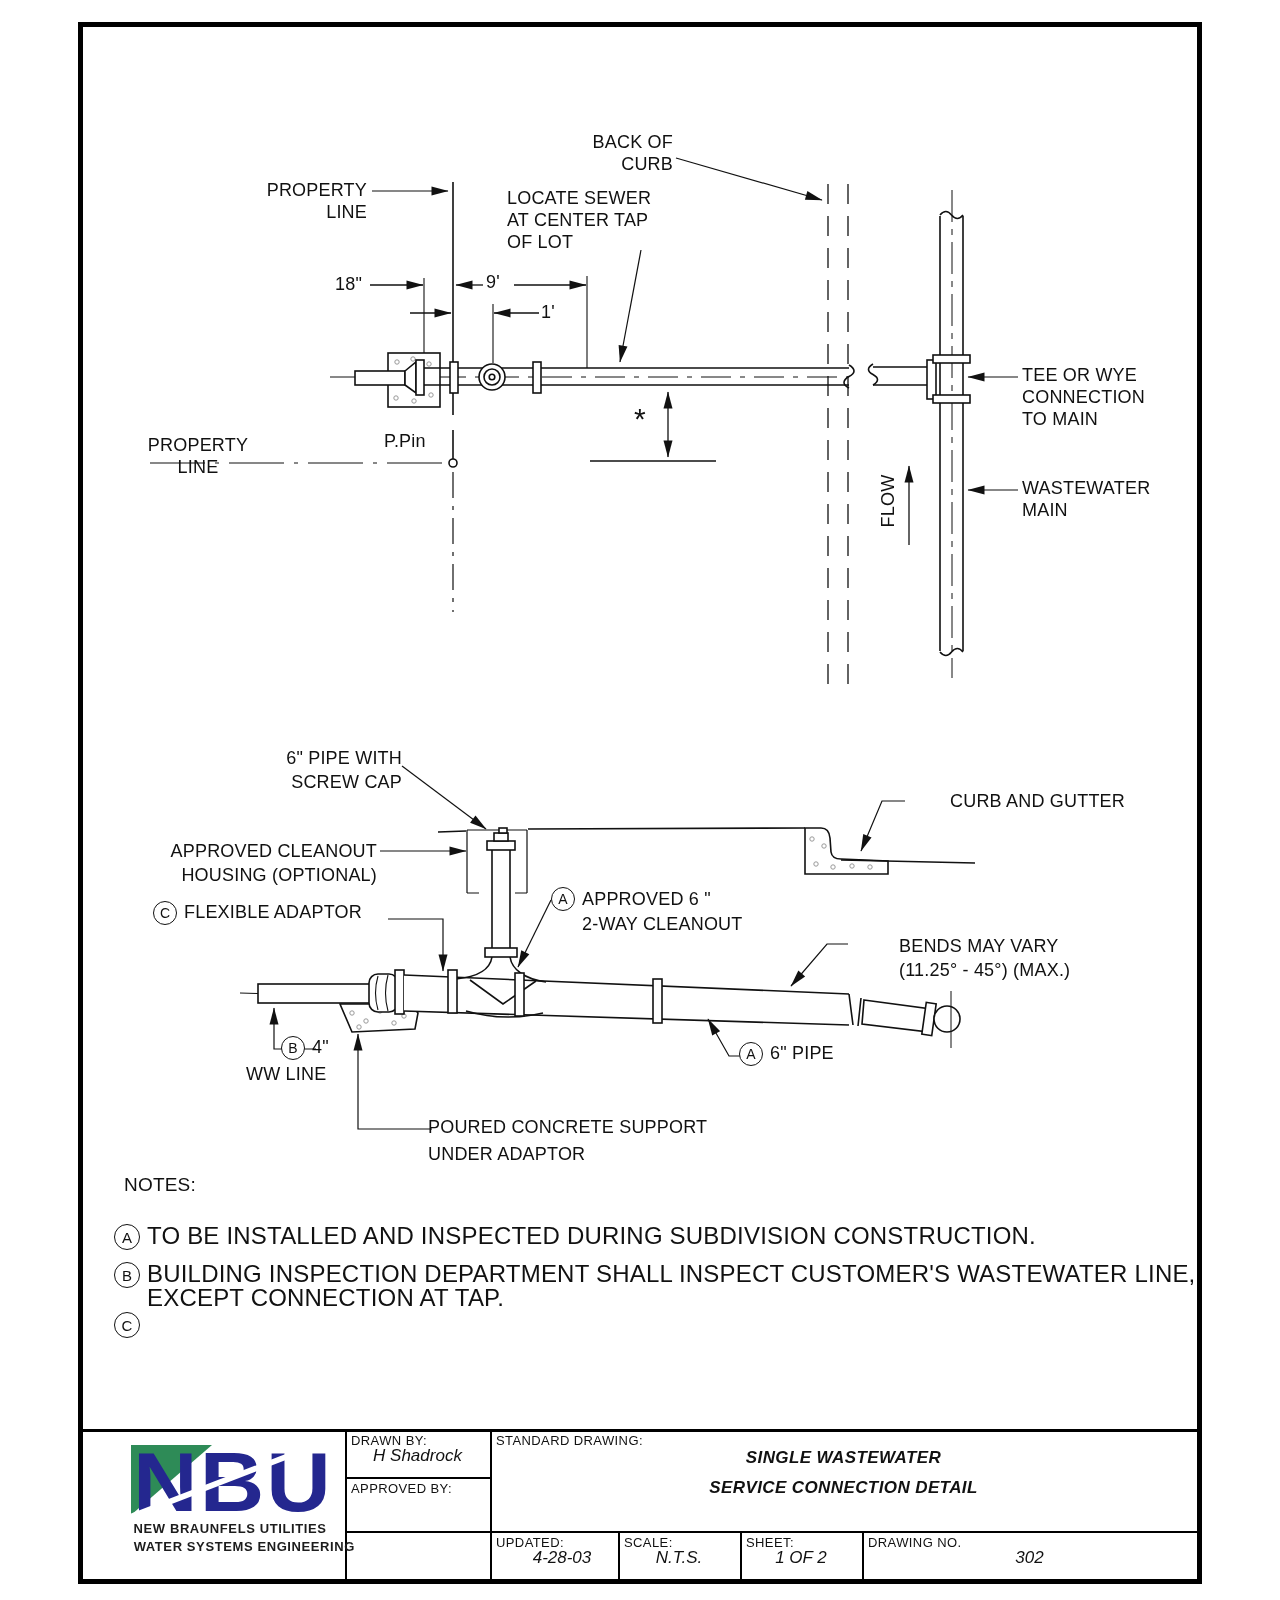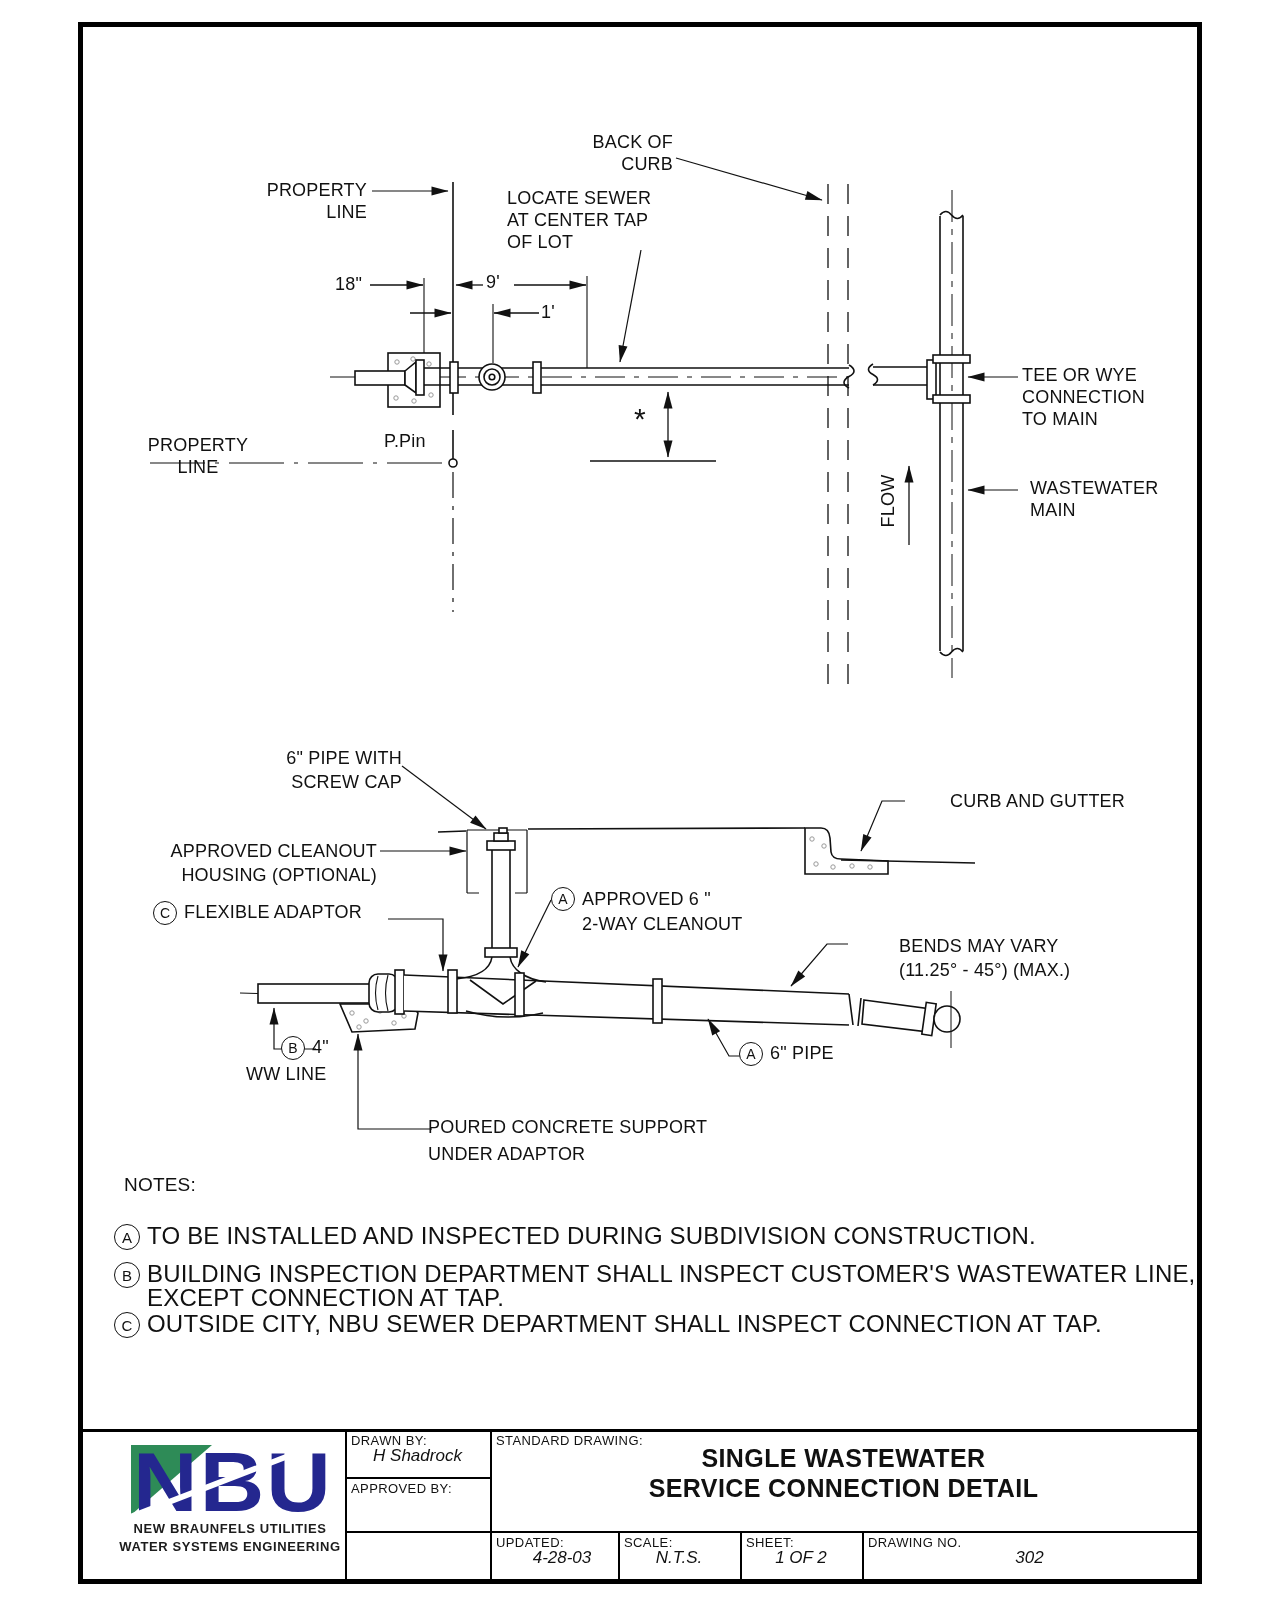--- a/index.html
+++ b/index.html
@@ -15,21 +15,21 @@
   .r { text-align:right; }
   .c { text-align:center; }
   .circ { display:inline-flex; align-items:center; justify-content:center;
           width:22px; height:22px; border:1.6px solid #111; border-radius:50%;
           font-size:14px; line-height:1; flex:0 0 auto; background:#fff; }
   .refrow { position:absolute; display:flex; gap:7px; align-items:flex-start; }
   .notetext { font-size:24px; line-height:24px; white-space:pre-line; letter-spacing:0.2px; }
   .hline,.vline { position:absolute; background:#000; }
   .tb-label { position:absolute; font-size:13px; letter-spacing:0.4px; }
   .tb-value { position:absolute; font-style:italic; font-size:17px; text-align:center; }
-  .tb-title { position:absolute; font-weight:bold; font-size:25px;
+  .tb-title { position:absolute; font-weight:bold; font-style:italic; font-size:17px;
               line-height:30px; text-align:center; letter-spacing:0.4px; }
   .org { position:absolute; font-size:13px; letter-spacing:0.6px; text-align:center; color:#1c1c1c;font-weight:bold; }
   .rot { transform:rotate(-90deg); transform-origin:center center; }
   .star { font-size:30px; line-height:30px; }
 </style>
 </head>
 <body>
 
 <div class="page">
 
@@ -192,21 +192,21 @@
 OF LOT</div>
   <div class="lbl" style="left:335px;top:273px;">18"</div>
   <div class="lbl" style="left:486px;top:271px;">9'</div>
   <div class="lbl" style="left:541px;top:301px;">1'</div>
   <div class="lbl" style="left:384px;top:430px;">P.Pin</div>
   <div class="lbl c" style="left:142px;top:434px;width:112px;">PROPERTY
 LINE</div>
   <div class="lbl" style="left:1022px;top:364px;">TEE OR WYE
 CONNECTION
 TO MAIN</div>
-  <div class="lbl" style="left:1022px;top:477px;margin-left:8px;">WASTEWATER
+  <div class="lbl" style="left:1022px;top:477px;">WASTEWATER
 MAIN</div>
   <div class="lbl c rot" style="left:856px;top:490px;width:64px;">FLOW</div>
   <div class="lbl star" style="left:634px;top:404px;">*</div>
 
   <div class="lbl r" style="left:280px;top:746px;width:122px;line-height:24px;">6" PIPE WITH
 SCREW CAP</div>
   <div class="lbl r" style="left:147px;top:839px;width:230px;line-height:24px;">APPROVED CLEANOUT
 HOUSING (OPTIONAL)</div>
 
   <div class="refrow" style="left:153px;top:901px;">
@@ -244,35 +244,34 @@
     <span class="circ" style="width:24px;height:24px;font-size:15px;">A</span>
     <span class="notetext">TO BE INSTALLED AND INSPECTED DURING SUBDIVISION CONSTRUCTION.</span>
   </div>
   <div class="refrow" style="left:114px;top:1262px;">
     <span class="circ" style="width:24px;height:24px;font-size:15px;">B</span>
     <span class="notetext">BUILDING INSPECTION DEPARTMENT SHALL INSPECT CUSTOMER'S WASTEWATER LINE,
 EXCEPT CONNECTION AT TAP.</span>
   </div>
   <div class="refrow" style="left:114px;top:1312px;">
     <span class="circ" style="width:24px;height:24px;font-size:15px;">C</span>
-    <span class="notetext">OUTSIDE CITY, NBU SEWER DEPARTMENT SHALL INSPECT CONNECTION AT TAP.</span>
   </div>
 
   <div>
     <div class="hline" style="left:83px;top:1429px;width:1114px;height:3px;"></div>
     <div class="vline" style="left:345px;top:1429px;width:2px;height:150px;"></div>
     <div class="vline" style="left:490px;top:1429px;width:2px;height:150px;"></div>
     <div class="hline" style="left:345px;top:1477px;width:147px;height:2px;"></div>
     <div class="hline" style="left:345px;top:1531px;width:852px;height:2px;"></div>
     <div class="vline" style="left:618px;top:1531px;width:2px;height:48px;"></div>
     <div class="vline" style="left:740px;top:1531px;width:2px;height:48px;"></div>
     <div class="vline" style="left:862px;top:1531px;width:2px;height:48px;"></div>
 
     <div class="org" style="left:105px;top:1521px;width:250px;">NEW BRAUNFELS UTILITIES</div>
-    <div class="org" style="left:105px;top:1539px;width:250px;">WATER SYSTEMS ENGINEERING</div>
+    <div class="org" style="left:105px;top:1539px;width:250px;text-align:right;">WATER SYSTEMS ENGINEERING</div>
 
     <div class="tb-label" style="left:351px;top:1433px;">DRAWN BY:</div>
     <div class="tb-value" style="left:345px;top:1446px;width:145px;">H Shadrock</div>
     <div class="tb-label" style="left:351px;top:1481px;">APPROVED BY:</div>
 
     <div class="tb-label" style="left:496px;top:1433px;">STANDARD DRAWING:</div>
     <div class="tb-title" style="left:490px;top:1443px;width:707px;">SINGLE WASTEWATER</div>
     <div class="tb-title" style="left:490px;top:1473px;width:707px;">SERVICE CONNECTION DETAIL</div>
 
     <div class="tb-label" style="left:496px;top:1535px;">UPDATED:</div>

